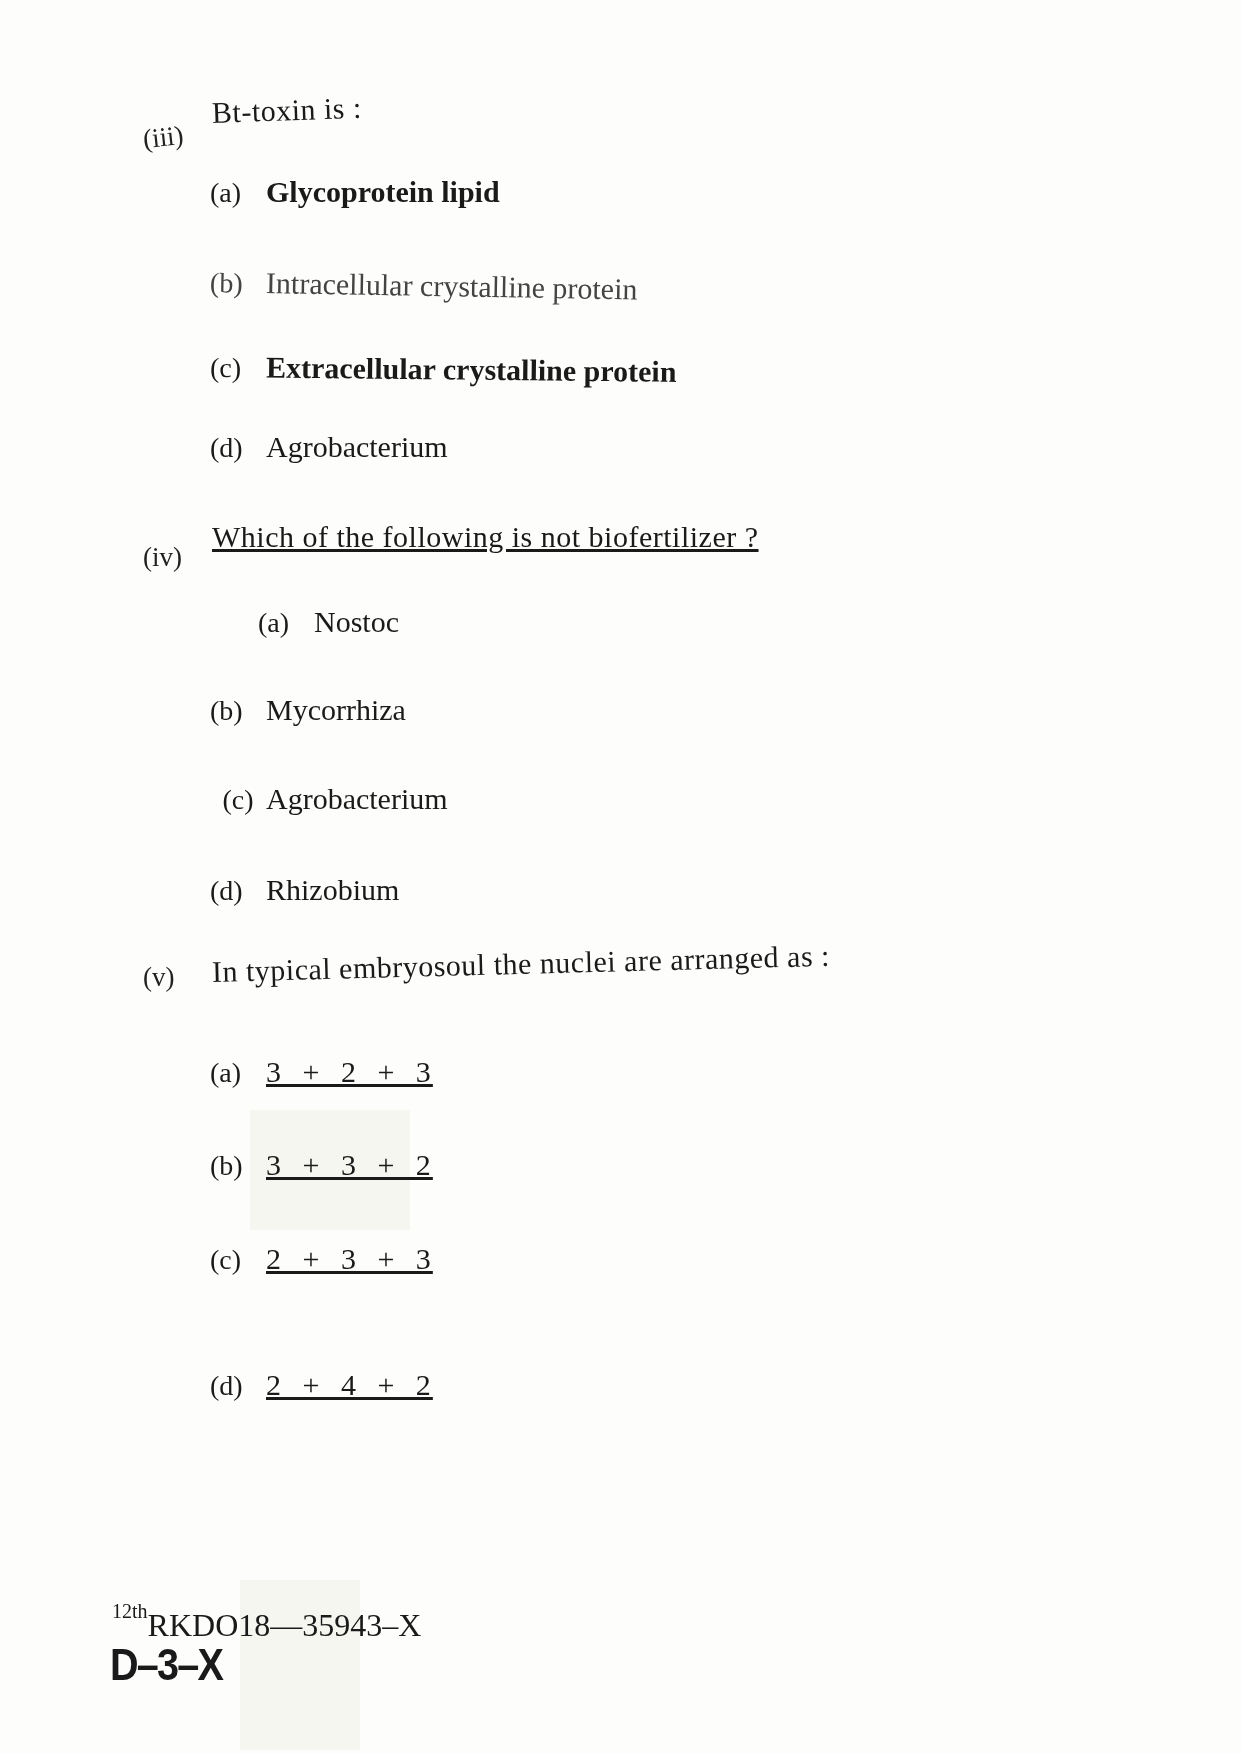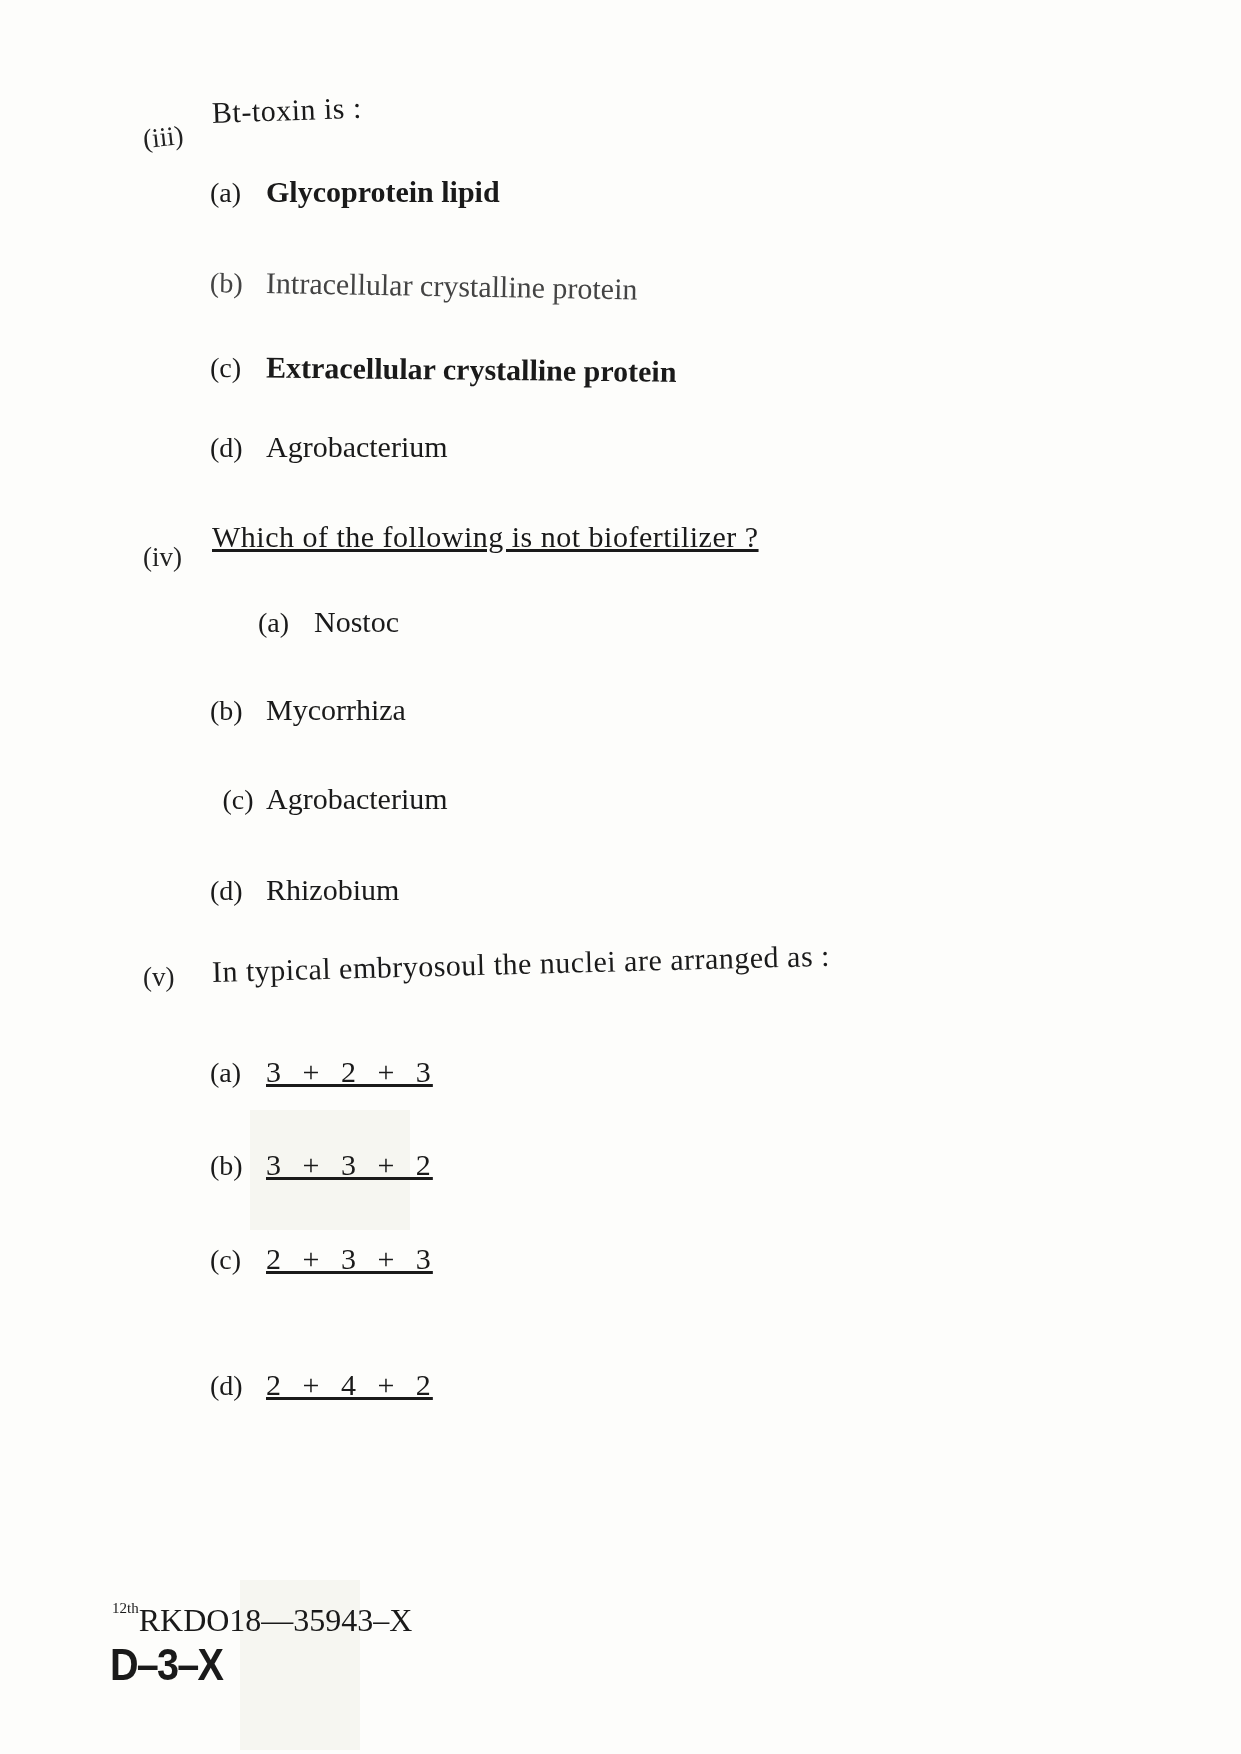--- a/index.html
+++ b/index.html
@@ -12,21 +12,21 @@
   .q { position: absolute; left: 0; width: 100%; }
   .qnum { position: absolute; font-size: 27px; color: #222; }
   .qtext { position: absolute; left: 212px; font-size: 30px; letter-spacing: 0.5px; white-space: nowrap; }
   .opt { position: absolute; left: 210px; font-size: 30px; white-space: nowrap; }
   .opt .lbl { display: inline-block; width: 56px; font-size: 28px; }
   .opt .txt { display: inline-block; }
   .bold .txt { font-weight: bold; }
   .faint { color: #444; }
   .math .txt { word-spacing: 10px; letter-spacing: 2px; text-decoration: underline; }
   .footer-code { position: absolute; left: 112px; top: 1600px; font-size: 32px; white-space: nowrap; }
-  .footer-code sup { font-size: 15px; vertical-align: 18px; }
+  .footer-code sup { font-size: 20px; vertical-align: 18px; }
   .footer-d { position: absolute; left: 110px; top: 1640px; font-family: "Liberation Sans", "DejaVu Sans", sans-serif; font-weight: bold; font-size: 44px; letter-spacing: -2px; transform: scaleX(0.9); transform-origin: left; }
   .speck { position: absolute; background: rgba(200,195,170,0.12); }
 </style>
 </head>
 <body>
 
 <div class="page">
   <div class="speck" style="left:240px;top:1580px;width:120px;height:170px;"></div>
   <div class="speck" style="left:250px;top:1110px;width:160px;height:120px;"></div>
 

